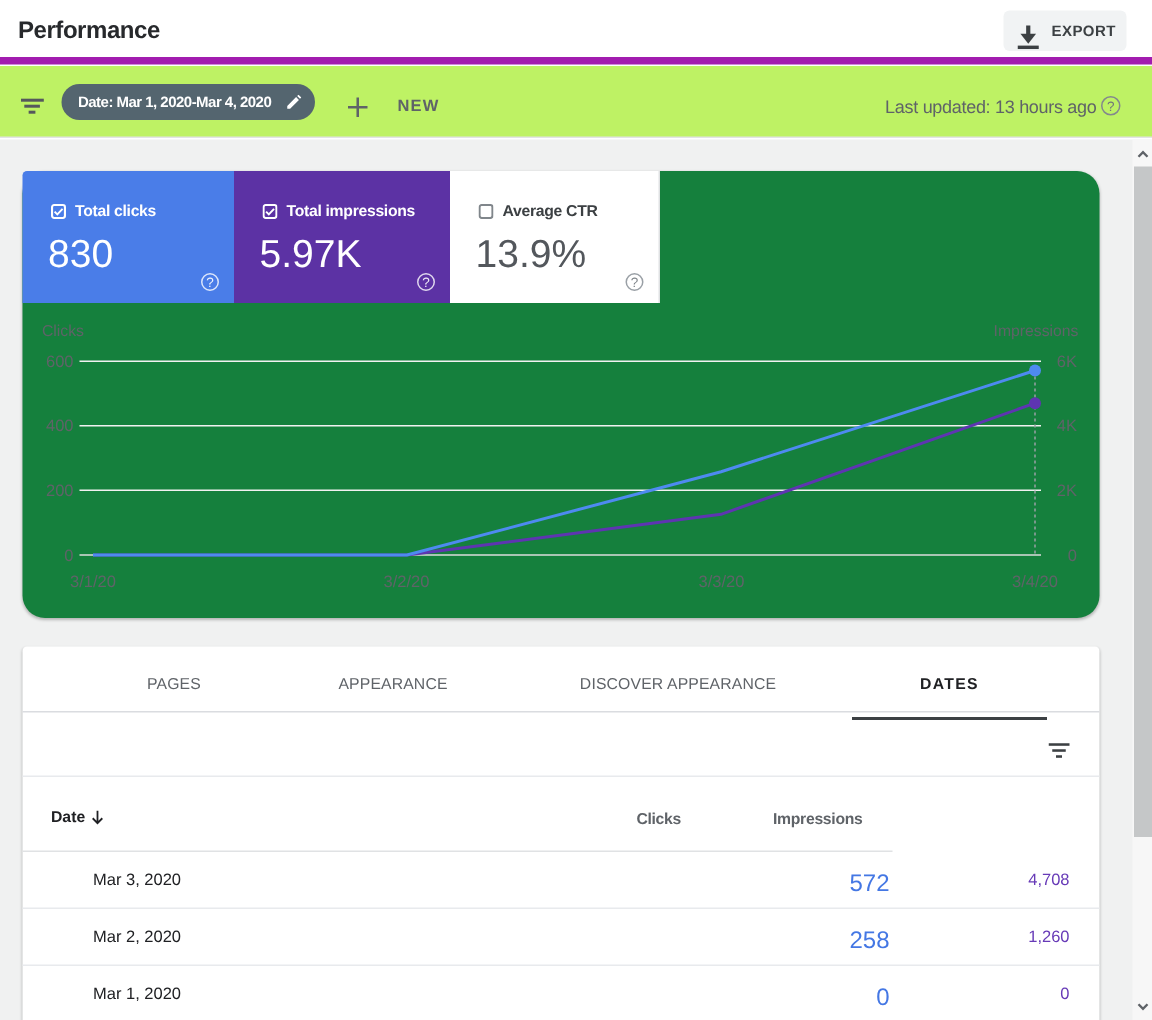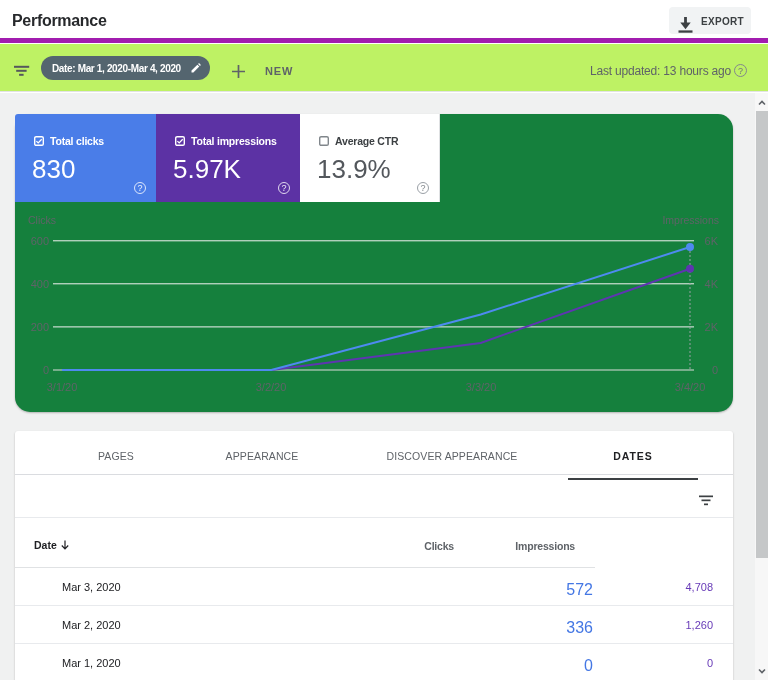--- a/index.html
+++ b/index.html
@@ -168,21 +168,21 @@
         <span class="c2">Clicks</span>
         <span class="c3">Impressions</span>
       </div>
       <div class="trow" style="top:137px;">
           <span class="d">Mar 3, 2020</span>
           <span class="v1">572</span>
           <span class="v2">4,708</span>
         </div>
       <div class="trow" style="top:175px;">
           <span class="d">Mar 2, 2020</span>
-          <span class="v1">336</span>
+          <span class="v1">258</span>
           <span class="v2">1,260</span>
         </div>
       <div class="trow" style="top:213px;">
           <span class="d">Mar 1, 2020</span>
           <span class="v1">0</span>
           <span class="v2">0</span>
         </div>
     </div>
 
     <div id="sbar">

